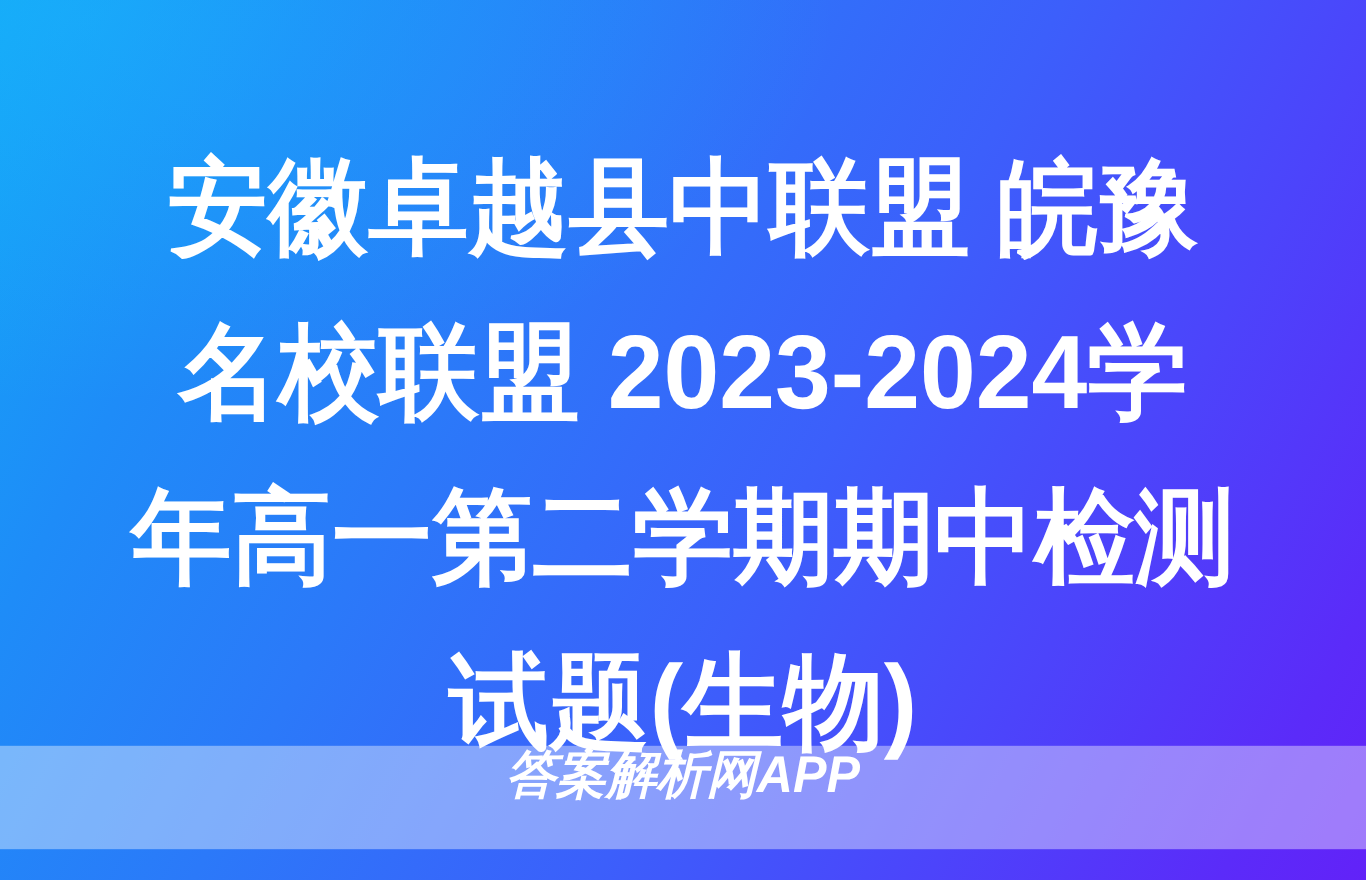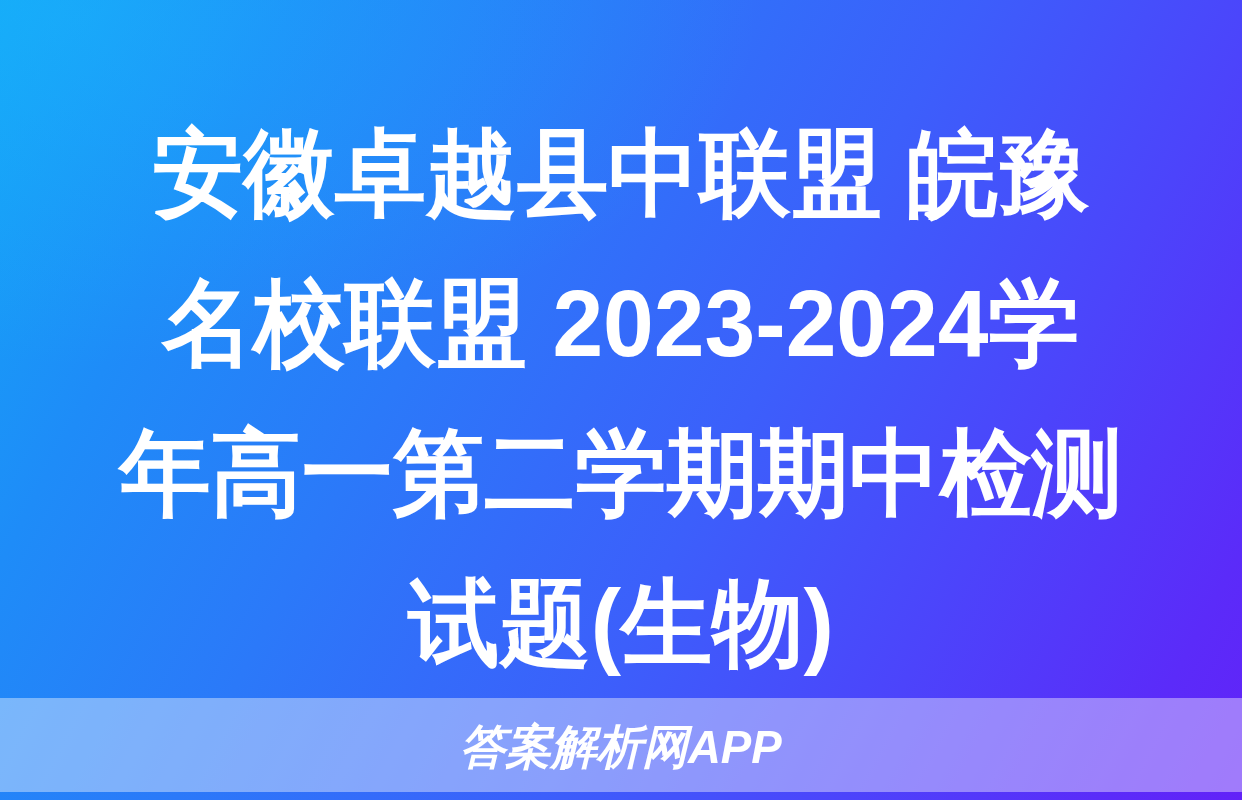--- a/index.html
+++ b/index.html
@@ -32,48 +32,48 @@
     position: absolute;
     inset: 0;
     background: radial-gradient(120% 95% at 6% 2%, rgba(30,190,255,0.34) 0%, rgba(30,190,255,0.0) 46%);
   }
 
   #title-stack {
     position: absolute;
     left: 0;
     top: 0;
     width: 1242px;
-    padding: 0;
+    padding: 16px;
     box-sizing: border-box;
     z-index: 3;
   }
   .title-line {
     color: #ffffff;
     font-size: 95px;
     line-height: 150px;
     font-weight: 700;
     letter-spacing: 0px;
     white-space: nowrap;
     text-align: center;
     transform: scaleX(0.96);
     transform-origin: center center;
   }
   .title-line.l1 { margin-top: 98px; }
 
   
   #watermark-band {
     position: absolute;
     left: 0;
-    top: 698px;
+    top: 678px;
     width: 1242px;
     height: 94px;
     background: rgba(255,255,255,0.40);
     z-index: 4;
     display: flex;
-    align-items: center;
+    align-items: flex-start;
     justify-content: center;
   }
   #watermark-text {
     color: #ffffff;
     font-size: 47px;
     font-weight: 700;
     font-style: italic;
     letter-spacing: 0px;
     line-height: 1;
     white-space: nowrap;

